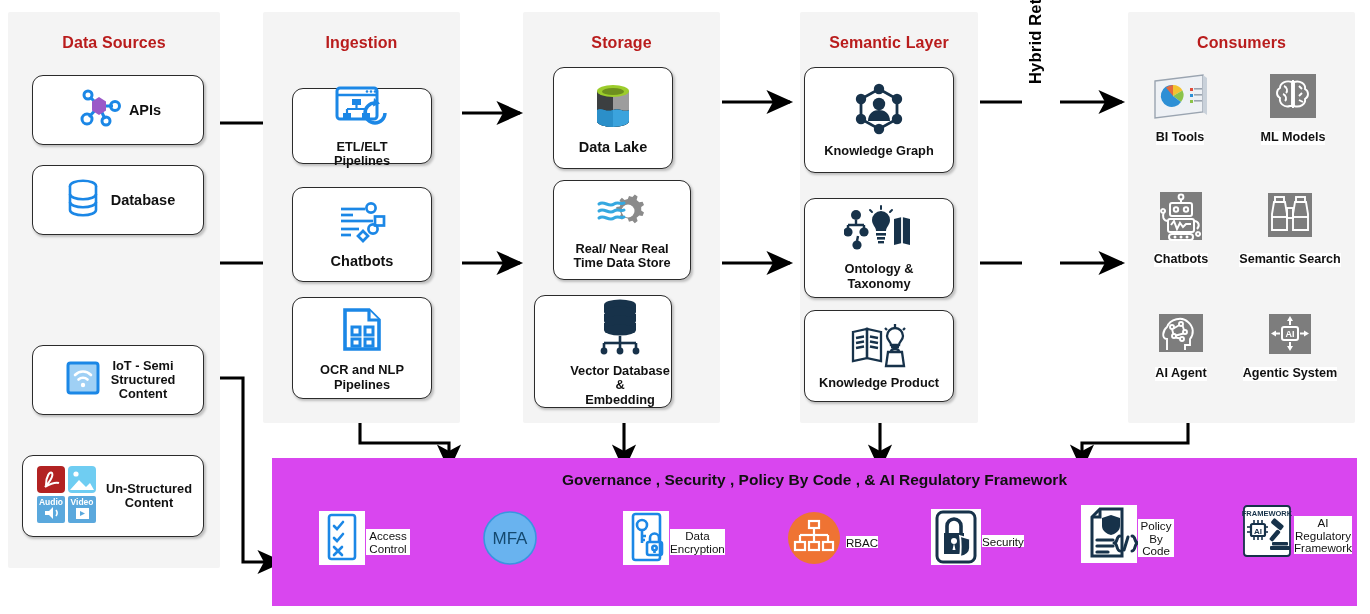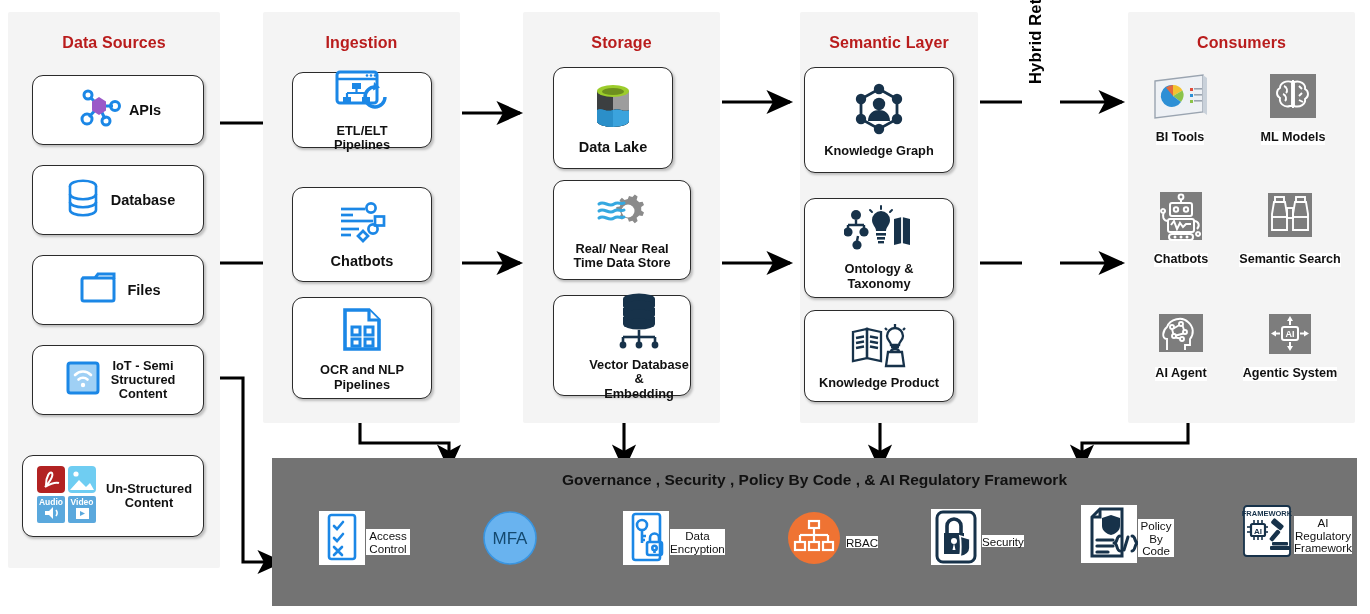--- a/index.html
+++ b/index.html
@@ -67,21 +67,21 @@
     line-height: 1.1;
     white-space: pre-line;
     background: #ffffff;
   }
 
   
   #gov-panel {
     position: absolute;
     left: 272px; top: 458px;
     width: 1085px; height: 148px;
-    background: #737373;
+    background: #d946ef;
   }
   #gov-title {
     position: absolute;
     top: 13px; left: 0; right: 0;
     text-align: center;
     font-size: 15.5px;
     font-weight: bold;
     color: #111;
   }
   .gtile {
@@ -185,29 +185,20 @@
           <ellipse cx="22" cy="11" rx="13" ry="5.2"></ellipse>
           <path d="M9,11 L9,35 A13,5.2 0 0,0 35,35 L35,11"></path>
           <path d="M9,19 A13,5.2 0 0,0 35,19" fill="none"></path>
           <path d="M9,27 A13,5.2 0 0,0 35,27" fill="none"></path>
         </g>
       </svg>
     </span>
     <span class="card-label">Database</span>
   </div>
 
-  <div class="card row" style="left:32px; top:255px; width:172px; height:70px;">
-    <span class="ic">
-      <svg width="46" height="44" viewBox="0 0 46 44">
-        <path d="M7,12 L20,12 L23,8 L39,8 L39,13" stroke="#1b87e6" stroke-width="3" fill="none"></path>
-        <rect x="7" y="12" width="32" height="23" rx="2" stroke="#1b87e6" stroke-width="3" fill="#fff"></rect>
-      </svg>
-    </span>
-    <span class="card-label">Files</span>
-  </div>
 
   <div class="card row" style="left:32px; top:345px; width:172px; height:70px;">
     <span class="ic">
       <svg width="44" height="44" viewBox="0 0 44 44">
         <rect x="7" y="7" width="30" height="30" rx="2.5" fill="#9fd0f5" stroke="#1b87e6" stroke-width="3"></rect>
         <g stroke="#fff" stroke-width="2.6" fill="none" stroke-linecap="round">
           <path d="M14,19 A11,11 0 0,1 30,19"></path>
           <path d="M17.5,23.5 A6.5,6.5 0 0,1 26.5,23.5"></path>
         </g>
         <circle cx="22" cy="29" r="2.2" fill="#fff"></circle>
@@ -237,21 +228,21 @@
       </svg>
     </span>
     <span class="card-label sm">Un-Structured
 Content</span>
   </div>
 
   <div class="panel" style="left:263px; top:12px; width:197px; height:411px;">
     <div class="panel-title">Ingestion</div>
   </div>
 
-  <div class="card" style="left:292px; top:72px; width:140px; height:76px;">
+  <div class="card" style="left:292px; top:88px; width:140px; height:76px;">
     <span class="ic">
       <svg width="58" height="48" viewBox="0 0 58 48">
         <rect x="4" y="4" width="40" height="31" rx="3" fill="none" stroke="#1b87e6" stroke-width="3"></rect>
         <line x1="4" y1="11" x2="44" y2="11" stroke="#1b87e6" stroke-width="2.4"></line>
         <circle cx="34" cy="7.5" r="1.3" fill="#1b87e6"></circle>
           <circle cx="38" cy="7.5" r="1.3" fill="#1b87e6"></circle>
           <circle cx="42" cy="7.5" r="1.3" fill="#1b87e6"></circle>
         <rect x="19" y="15" width="9" height="6" fill="#1b87e6"></rect>
         <path d="M23.5,21 L23.5,25 M14,25 L33,25 M14,25 L14,29 M33,25 L33,29" stroke="#1b87e6" stroke-width="2.2" fill="none"></path>
         <rect x="10" y="29" width="8" height="5.5" fill="#1b87e6"></rect>
@@ -328,21 +319,21 @@
           <path d="M4,14 C9,10 14,18 19,14 C23,11 26,15 29,13"></path>
           <path d="M4,21 C9,17 14,25 19,21 C23,18 26,22 29,20"></path>
           <path d="M4,28 C9,24 14,32 19,28 C23,25 26,29 29,27"></path>
         </g>
       </svg>
     </span>
     <span class="card-label sm" style="margin-top:2px;">Real/ Near Real
 Time Data Store</span>
   </div>
 
-  <div class="card" style="left:553px; top:295px; width:138px; height:101px;padding-left:34px;">
+  <div class="card" style="left:534px; top:295px; width:138px; height:113px;padding-left:34px;">
     <span class="ic">
       <svg width="58" height="62" viewBox="0 0 58 62">
         <g fill="#17324a">
           <ellipse cx="29" cy="9" rx="16" ry="5.6"></ellipse>
           <rect x="13" y="9" width="32" height="7"></rect>
           <ellipse cx="29" cy="16" rx="16" ry="5.6"></ellipse>
           <rect x="13" y="18" width="32" height="7"></rect>
           <ellipse cx="29" cy="25" rx="16" ry="5.6"></ellipse>
           <rect x="13" y="27" width="32" height="7"></rect>
           <ellipse cx="29" cy="34" rx="16" ry="5.6"></ellipse>

